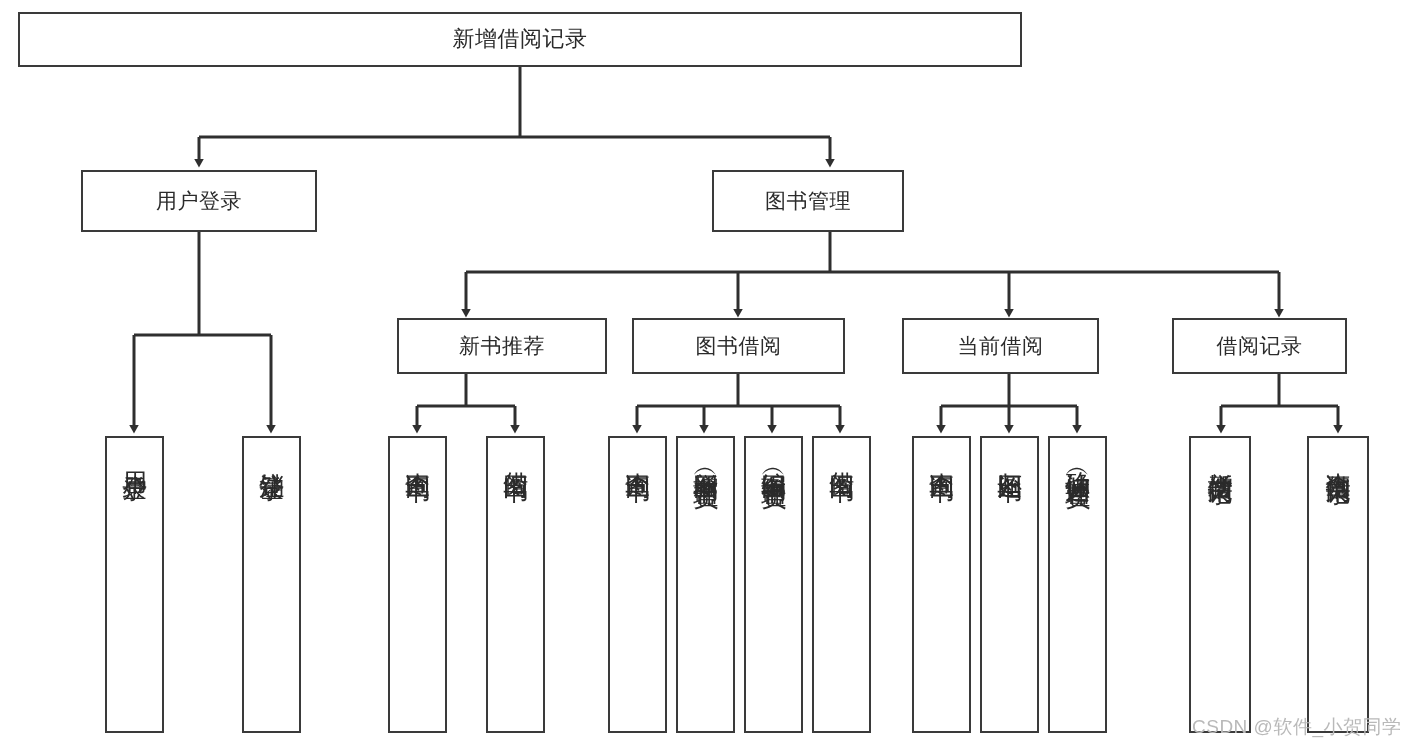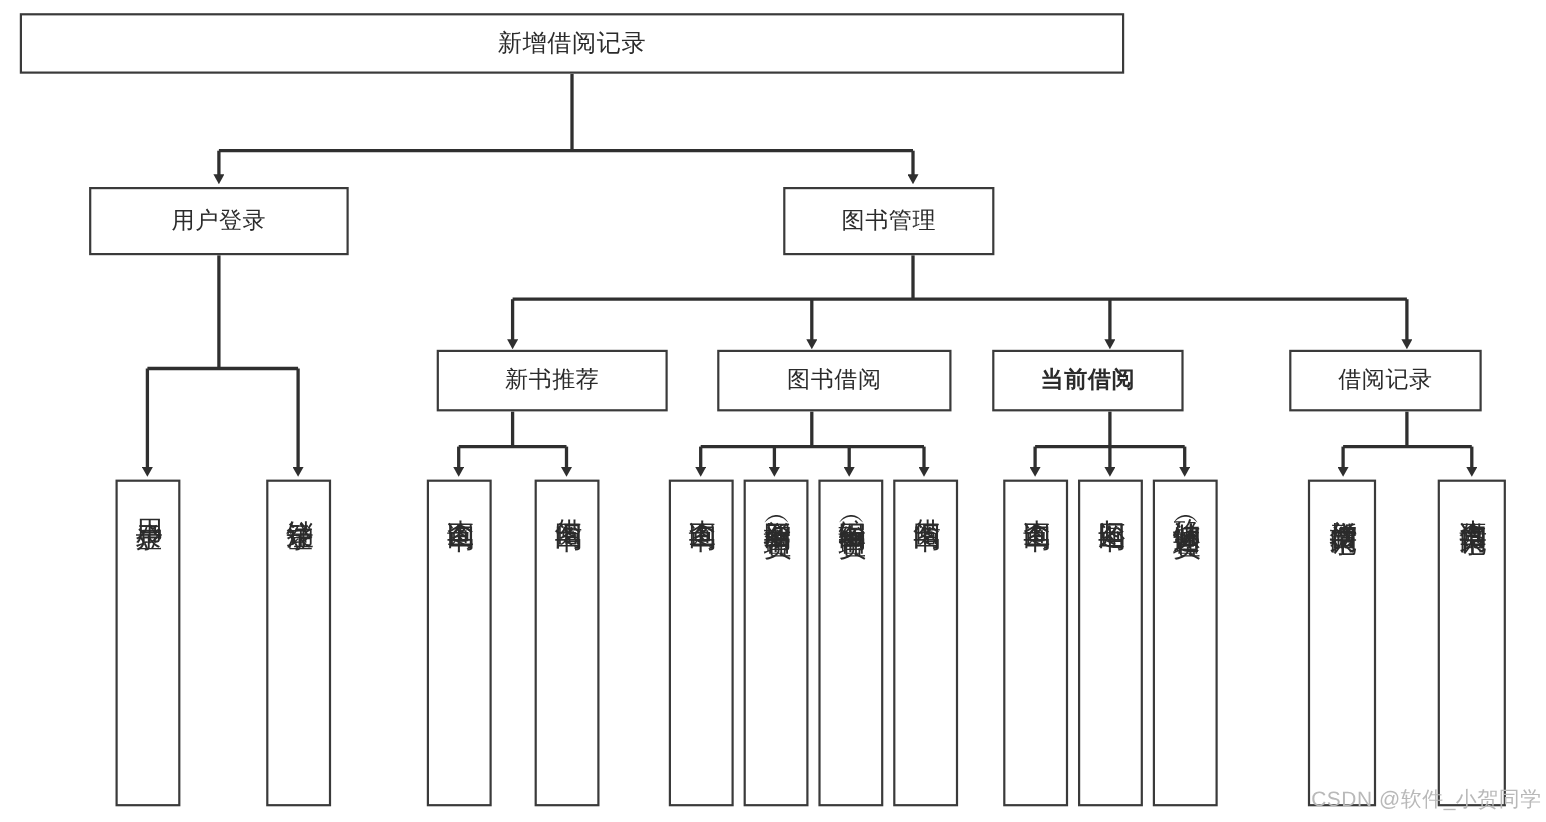--- a/index.html
+++ b/index.html
@@ -137,24 +137,24 @@
   <div class="node horiz" style="left:81px; top:170px; width:236px; height:62px;">
     <span class="label">用户登录</span>
   </div>
   <div class="node horiz" style="left:712px; top:170px; width:192px; height:62px;">
     <span class="label">图书管理</span>
   </div>
 
   <div class="node horiz" style="left:361px; top:318px; width:210px; height:56px;margin-left:36px;">
     <span class="label">新书推荐</span>
   </div>
-  <div class="node horiz" style="left:632px; top:318px; width:213px; height:56px;margin-left:20px;">
+  <div class="node horiz" style="left:632px; top:318px; width:213px; height:56px;">
     <span class="label">图书借阅</span>
   </div>
-  <div class="node horiz" style="left:902px; top:318px; width:174px; height:56px;font-weight:bold;">
+  <div class="node horiz" style="left:902px; top:318px; width:197px; height:56px;">
     <span class="label">当前借阅</span>
   </div>
   <div class="node horiz" style="left:1172px; top:318px; width:175px; height:56px;">
     <span class="label">借阅记录</span>
   </div>
 
   <div class="node vert" style="left:105px; top:436px; width:59px; height:297px;">
     <span class="label">用户登录</span>
   </div>
   <div class="node vert" style="left:242px; top:436px; width:59px; height:297px;">

